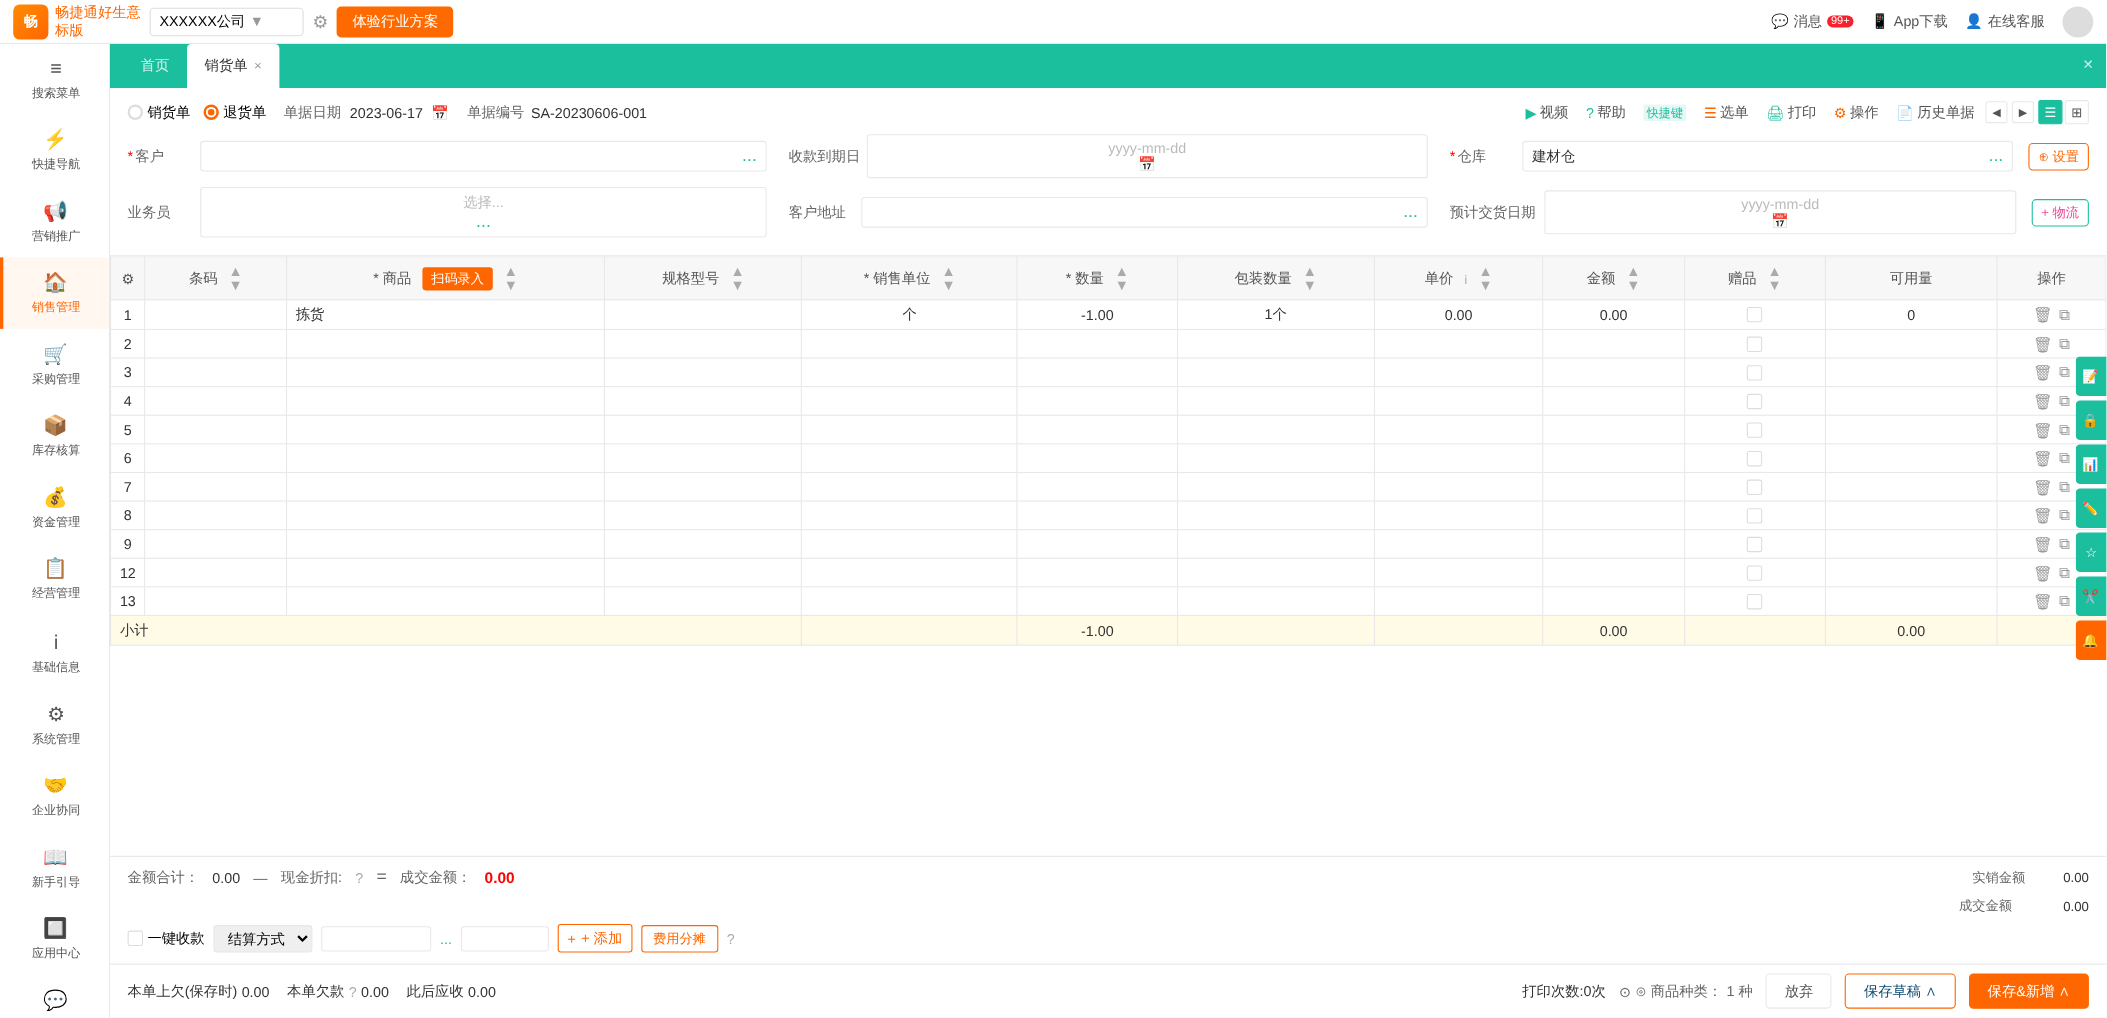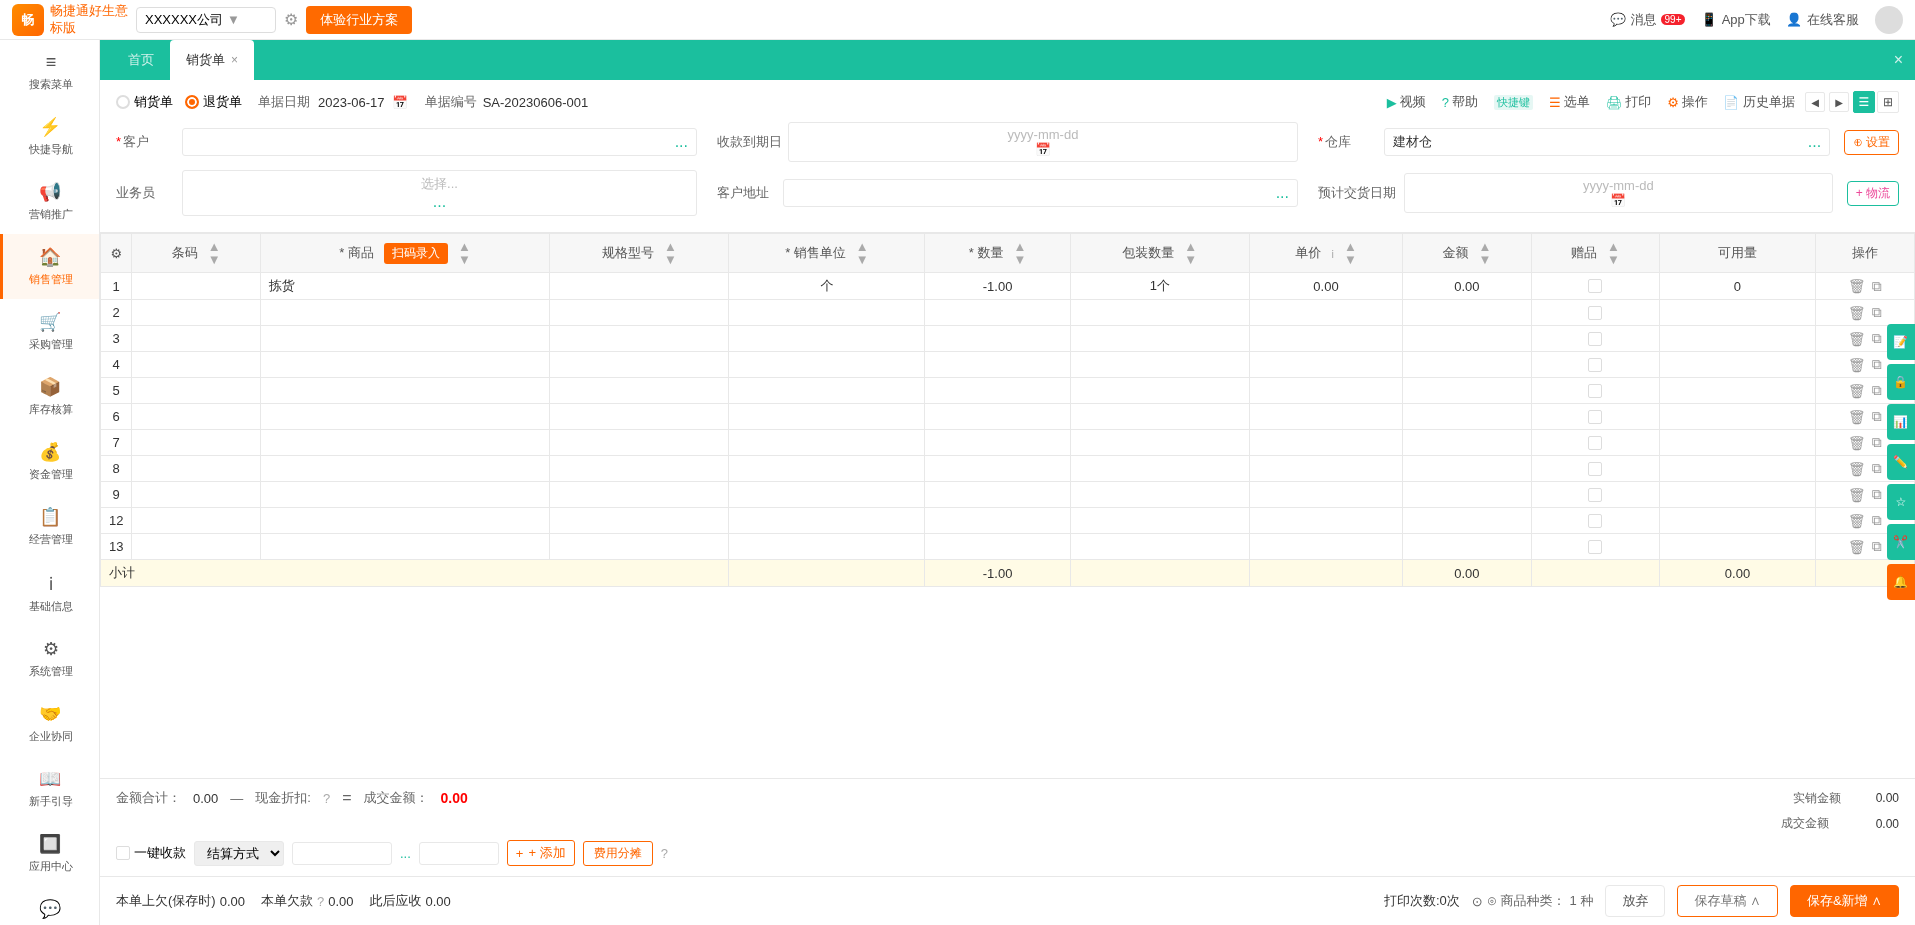--- a/index.html
+++ b/index.html
@@ -89,21 +89,21 @@
     .add-btn { color: #ff6600; border: 1px solid #ff6600; background: #fff; border-radius: 3px; padding: 3px 8px; cursor: pointer; display: flex; align-items: center; gap: 3px; }
     .expense-btn { background: #fff; border: 1px solid #ff6600; color: #ff6600; border-radius: 3px; padding: 3px 10px; cursor: pointer; font-size: 12px; }
     .help-icon { color: #aaa; cursor: pointer; }
 
     .footer-bar { background: #fff; border-top: 1px solid #e8e8e8; padding: 8px 16px; display: flex; align-items: center; gap: 16px; }
     .footer-info { color: #666; font-size: 12px; display: flex; align-items: center; gap: 4px; }
     .footer-info span { color: #333; }
     .footer-right { margin-left: auto; display: flex; align-items: center; gap: 12px; }
     .product-kind { display: flex; align-items: center; gap: 4px; color: #666; font-size: 12px; }
     .discard-btn { border: 1px solid #e8e8e8; background: #fff; border-radius: 4px; padding: 6px 16px; cursor: pointer; color: #555; }
-    .save-draft-btn { border: 1px solid #ff6600; background: #fff; border-radius: 4px; padding: 6px 16px; cursor: pointer; color: #737373; display: flex; align-items: center; gap: 4px; }
+    .save-draft-btn { border: 1px solid #ff6600; background: #fff; border-radius: 4px; padding: 6px 16px; cursor: pointer; color: #0c4a6e; display: flex; align-items: center; gap: 4px; }
     .save-new-btn { background: #ff6600; border: 1px solid #ff6600; border-radius: 4px; padding: 6px 16px; cursor: pointer; color: #fff; display: flex; align-items: center; gap: 4px; }
 
     
     .right-float { position: fixed; right: 0; top: 50%; transform: translateY(-50%); display: flex; flex-direction: column; gap: 2px; z-index: 100; }
     .float-btn { width: 28px; height: 36px; background: #1bbf9e; color: #fff; display: flex; align-items: center; justify-content: center; cursor: pointer; font-size: 12px; border-radius: 4px 0 0 4px; margin-bottom: 2px; }
 
     .header-actions { display: flex; align-items: center; gap: 4px; }
     .nav-btn { background: #fff; border: 1px solid #e8e8e8; color: #555; width: 20px; height: 20px; display: flex; align-items: center; justify-content: center; cursor: pointer; border-radius: 2px; font-size: 10px; }
     .view-toggle { display: flex; gap: 2px; }
     .view-btn { background: #fff; border: 1px solid #e8e8e8; color: #555; width: 22px; height: 22px; display: flex; align-items: center; justify-content: center; cursor: pointer; border-radius: 2px; font-size: 12px; }

